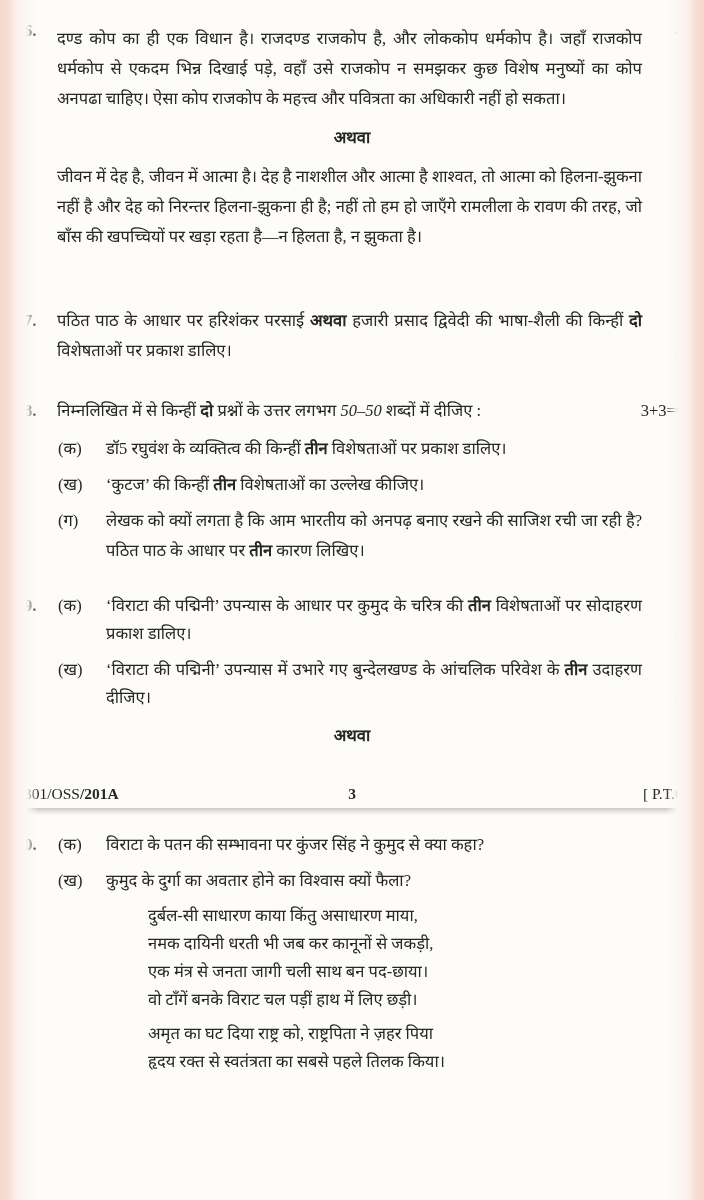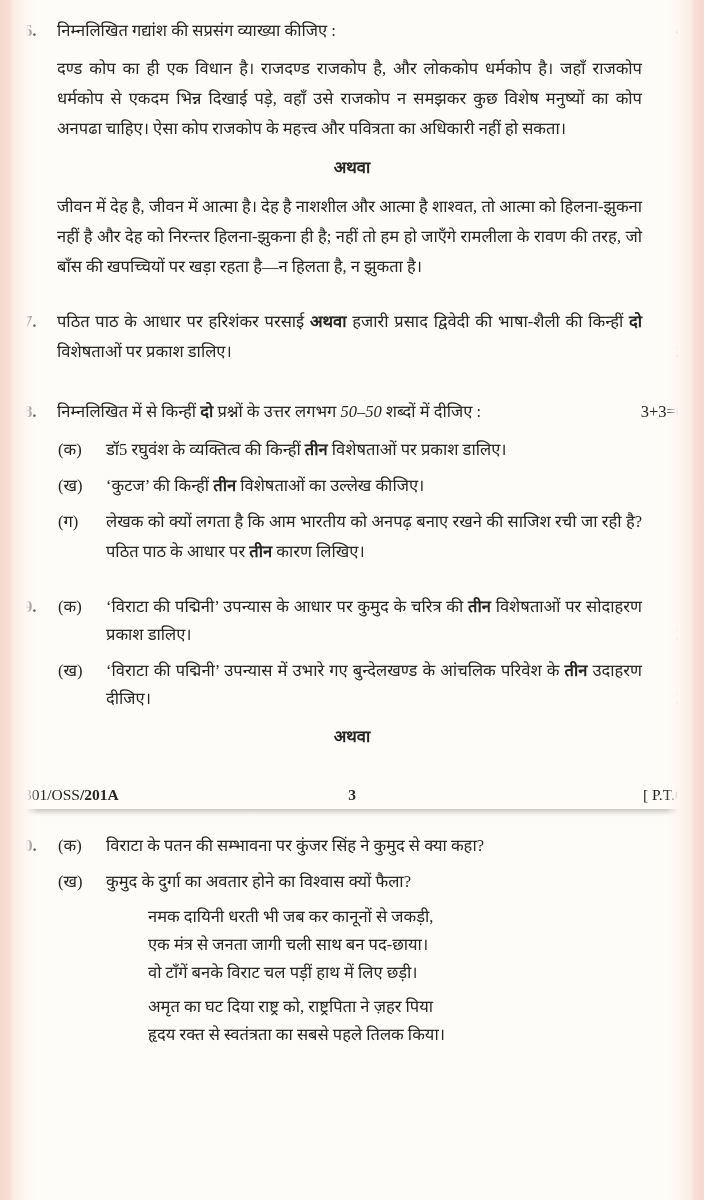--- a/index.html
+++ b/index.html
@@ -21,41 +21,40 @@
   .marks.bottom{top:auto;bottom:0;}
   .just{text-align:justify;}
   .b{font-weight:bold;}
   .i{font-style:italic;}
   .or{text-align:center;font-weight:bold;margin:9px 0 9px 0;}
   .sub{position:relative;padding-left:49px;}
   .sub .slabel{position:absolute;left:1px;top:0;}
   .poem{margin-left:91px;}
   .mt6{margin-top:6px;} .mt8{margin-top:8px;}
   .mt14{margin-top:14px;} .mt20{margin-top:20px;} .mt26{margin-top:26px;}
-  .mt30{margin-top:30px;} .mt34{margin-top:25px;}
+  .mt30{margin-top:30px;} .mt34{margin-top:54px;}
   .tight{line-height:28px;}
   .footer-row{position:relative;padding:0 14px 0 24px;font-size:15.5px;line-height:26px;}
   .footer-left{float:left;}
   .footer-right{float:right;}
   .footer-center{position:absolute;left:0;right:0;text-align:center;font-weight:bold;}
   .clear{clear:both;}
   .page-break{height:8px;margin-top:1px;
     background:linear-gradient(to bottom,#cbc8c3 0,#e8e5e0 45%,#f7f5f1 75%,rgba(253,252,248,0) 100%);}
 </style>
 </head>
 <body>
 
 <div class="edge-left"></div>
 <div class="edge-right"></div>
 
 <div class="doc">
 
   <div class="qrow">
     <span class="qnum">6.</span>
-    <div>निम्नलिखित गद्यांश की सप्रसंग व्याख्या कीजिए :</div>
     <span class="marks">4</span>
   </div>
   <div class="qrow mt8">
     <div class="just">दण्ड कोप का ही एक विधान है। राजदण्ड राजकोप है, और लोककोप धर्मकोप है। जहाँ राजकोप धर्मकोप से एकदम भिन्न दिखाई पड़े, वहाँ उसे राजकोप न समझकर कुछ विशेष मनुष्यों का कोप अनपढा चाहिए। ऐसा कोप राजकोप के महत्त्व और पवित्रता का अधिकारी नहीं हो सकता।</div>
   </div>
   <div class="or">अथवा</div>
   <div class="qrow">
     <div class="just">जीवन में देह है, जीवन में आत्मा है। देह है नाशशील और आत्मा है शाश्वत, तो आत्मा को हिलना-झुकना नहीं है और देह को निरन्तर हिलना-झुकना ही है; नहीं तो हम हो जाएँगे रामलीला के रावण की तरह, जो बाँस की खपच्चियों पर खड़ा रहता है—न हिलता है, न झुकता है।</div>
   </div>
 
@@ -125,20 +124,21 @@
   <div class="qrow mt6">
     <div class="sub">
       <span class="slabel">(ख)</span>
       <div>कुमुद के दुर्गा का अवतार होने का विश्वास क्यों फैला?</div>
     </div>
     <span class="marks">1</span>
   </div>
 
   <div class="qrow mt6 tight">
     <div class="poem">
+      <div>दुर्बल-सी साधारण काया किंतु असाधारण माया,</div>
       <div>नमक दायिनी धरती भी जब कर कानूनों से जकड़ी,</div>
       <div>एक मंत्र से जनता जागी चली साथ बन पद-छाया।</div>
       <div>वो टाँगें बनके विराट चल पड़ीं हाथ में लिए छड़ी।</div>
     </div>
   </div>
   <div class="qrow mt6 tight">
     <div class="poem">
       <div>अमृत का घट दिया राष्ट्र को, राष्ट्रपिता ने ज़हर पिया</div>
       <div>हृदय रक्त से स्वतंत्रता का सबसे पहले तिलक किया।</div>
 

